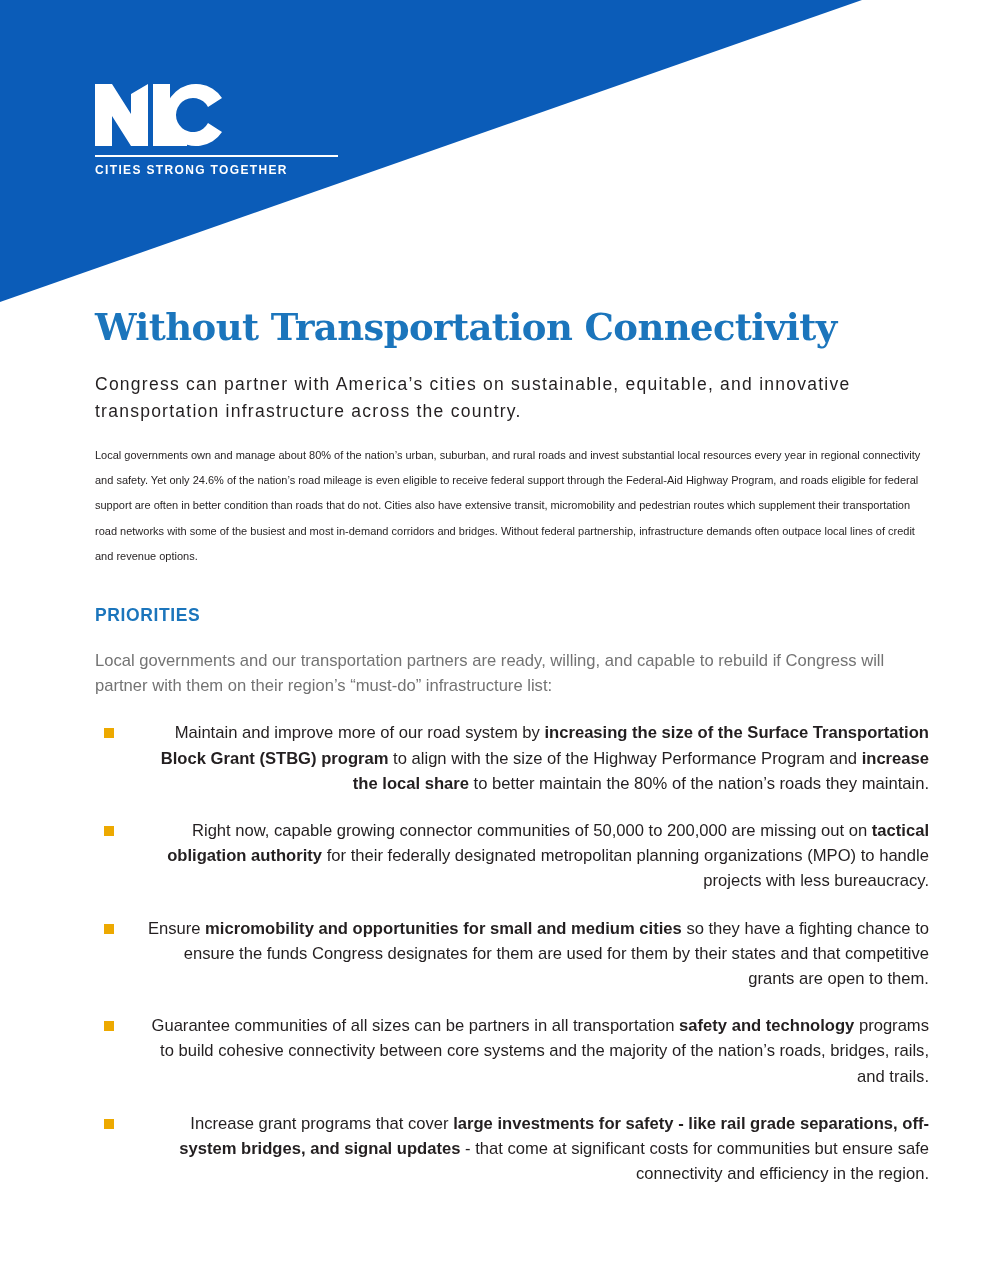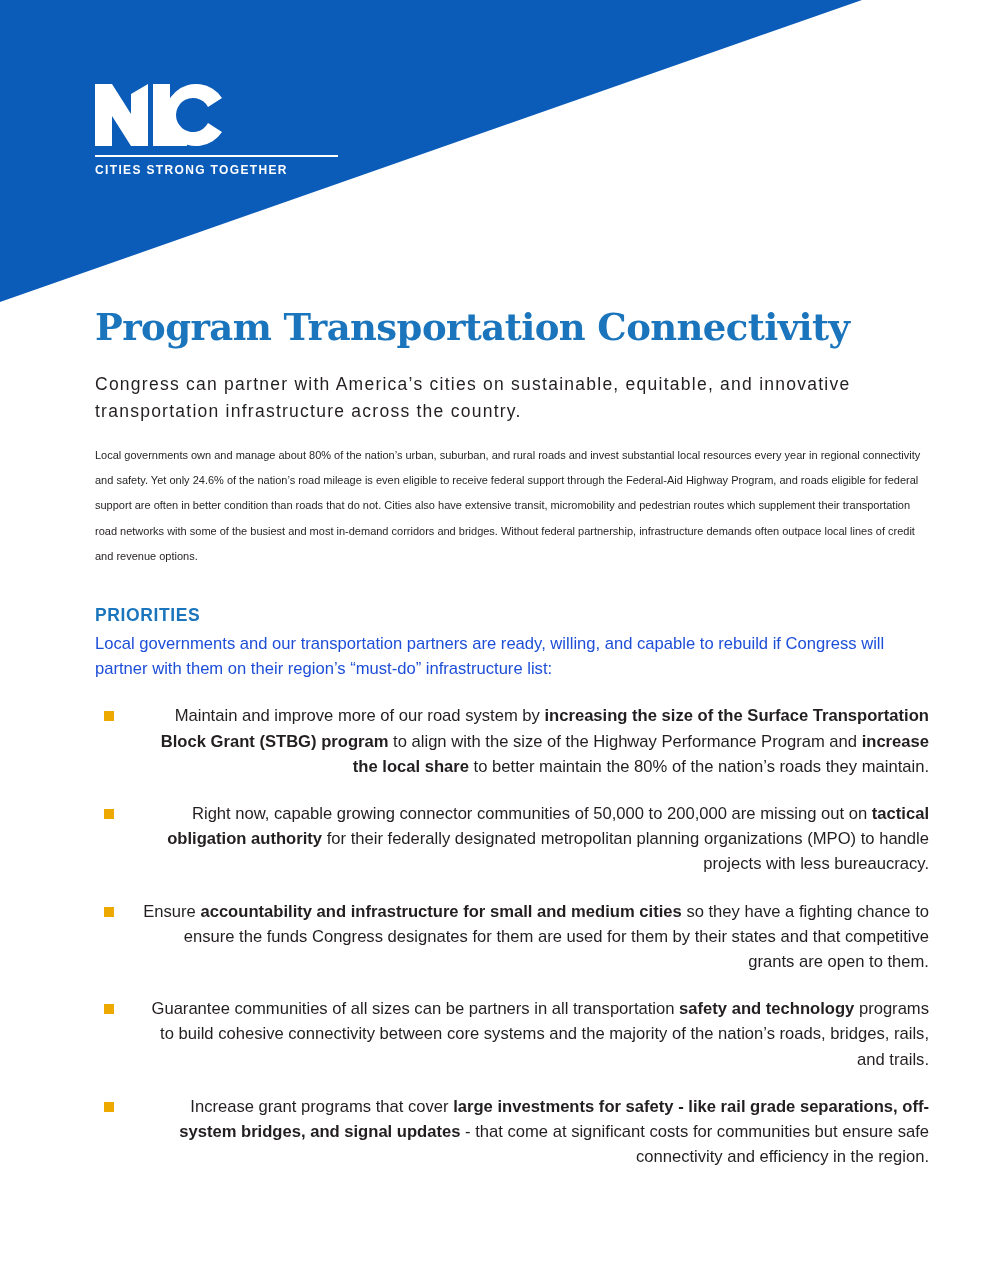--- a/index.html
+++ b/index.html
@@ -117,25 +117,25 @@
     max-width: 836px;
     text-align: left;
   }
 
   .section-heading {
     color: #1B75BC;
     font-family: "Liberation Sans", sans-serif;
     font-weight: 700;
     font-size: 17.5px;
     letter-spacing: 0.6px;
-    margin: 36px 0 5px 0;
+    margin: 36px 0 22px 0;
   }
 
   .section-lead {
-    color: #1d4ed8;
+    color: #737373;
     font-family: "Liberation Sans", sans-serif;
     font-size: 16.6px;
     line-height: 25.2px;
     margin: 0;
     max-width: 836px;
   }
 
   .bullet-list {
     list-style: none;
     margin: 22px 0 0 0;
@@ -184,42 +184,42 @@
 
       <path d="M127,14 L113,23 A17,17 0 1 0 113,39 L127,48 A31,31 0 1 1 127,14 Z" fill="#ffffff"></path>
     </svg>
   </div>
   <div class="logo-rule"></div>
   <div class="logo-tagline">CITIES STRONG TOGETHER</div>
 </div>
 
 <div class="page">
 
-  <h1 class="doc-title" style="color: rgb(27, 117, 188);">Program Transportation Connectivity</h1>
+  <h1 class="doc-title" style="color: rgb(27, 117, 188);">Without Transportation Connectivity</h1>
 
   <p class="doc-subtitle">Congress can partner with America’s cities on sustainable, equitable, and innovative transportation infrastructure across the country.</p>
 
   <p class="intro-para">Local governments own and manage about 80% of the nation’s urban, suburban, and rural roads and invest substantial local resources every year in regional connectivity and safety. Yet only 24.6% of the nation’s road mileage is even eligible to receive federal support through the Federal-Aid Highway Program, and roads eligible for federal support are often in better condition than roads that do not. Cities also have extensive transit, micromobility and pedestrian routes which supplement their transportation road networks with some of the busiest and most in-demand corridors and bridges. Without federal partnership, infrastructure demands often outpace local lines of credit and revenue options.</p>
 
   <h2 class="section-heading" style="color: rgb(27, 117, 188);">PRIORITIES</h2>
 
   <p class="section-lead">Local governments and our transportation partners are ready, willing, and capable to rebuild if Congress will partner with them on their region’s “must-do” infrastructure list:</p>
 
   <ul class="bullet-list">
     <li class="bullet-item">
       <span class="bullet-marker" style="background: rgb(237, 169, 0);"></span>
       <span>Maintain and improve more of our road system by <b>increasing the size of the Surface Transportation Block Grant (STBG) program</b> to align with the size of the Highway Performance Program and <b>increase the local share</b> to better maintain the 80% of the nation’s roads they maintain.</span>
     </li>
     <li class="bullet-item">
       <span class="bullet-marker" style="background: rgb(237, 169, 0);"></span>
       <span>Right now, capable growing connector communities of 50,000 to 200,000 are missing out on <b>tactical obligation authority</b> for their federally designated metropolitan planning organizations (MPO) to handle projects with less bureaucracy.</span>
     </li>
     <li class="bullet-item">
       <span class="bullet-marker" style="background: rgb(237, 169, 0);"></span>
-      <span>Ensure <b>accountability and infrastructure for small and medium cities</b> so they have a fighting chance to ensure the funds Congress designates for them are used for them by their states and that competitive grants are open to them.</span>
+      <span>Ensure <b>micromobility and opportunities for small and medium cities</b> so they have a fighting chance to ensure the funds Congress designates for them are used for them by their states and that competitive grants are open to them.</span>
     </li>
     <li class="bullet-item">
       <span class="bullet-marker" style="background: rgb(237, 169, 0);"></span>
       <span>Guarantee communities of all sizes can be partners in all transportation <b>safety and technology</b> programs to build cohesive connectivity between core systems and the majority of the nation’s roads, bridges, rails, and trails.</span>
     </li>
     <li class="bullet-item">
       <span class="bullet-marker" style="background: rgb(237, 169, 0);"></span>
       <span>Increase grant programs that cover <b>large investments for safety - like rail grade separations, off-system bridges, and signal updates</b> - that come at significant costs for communities but ensure safe connectivity and efficiency in the region.</span>
     </li>
   </ul>

